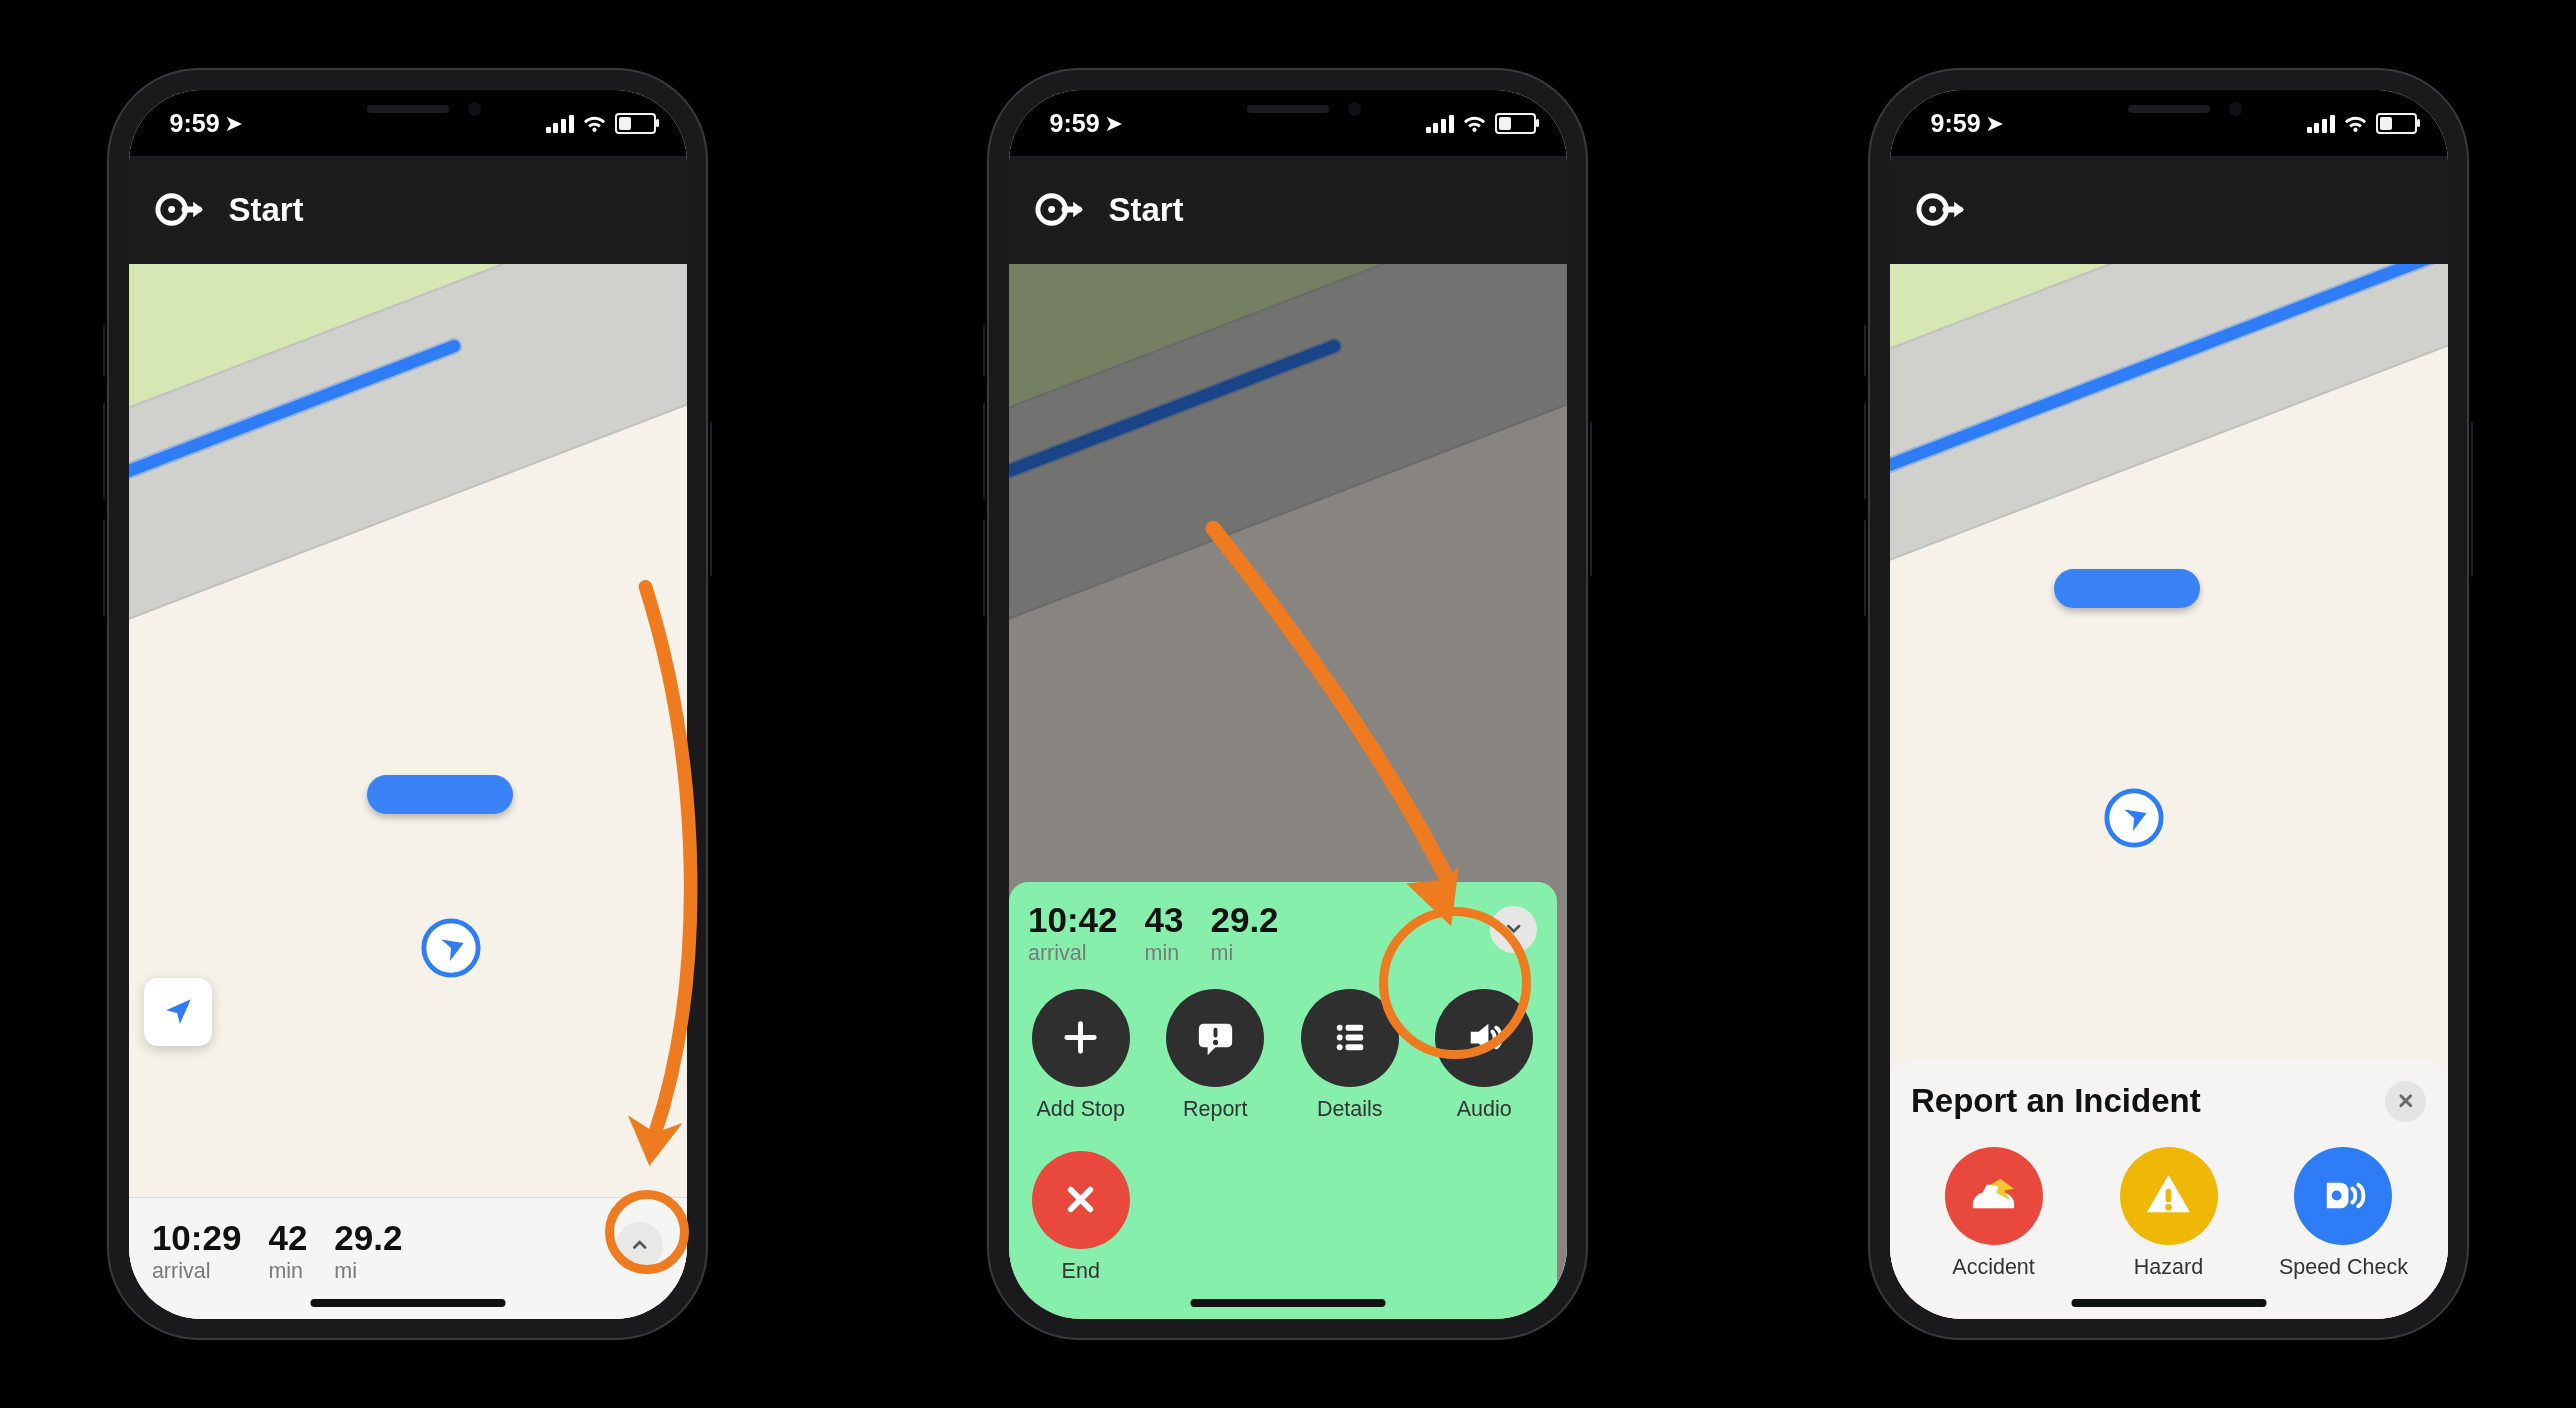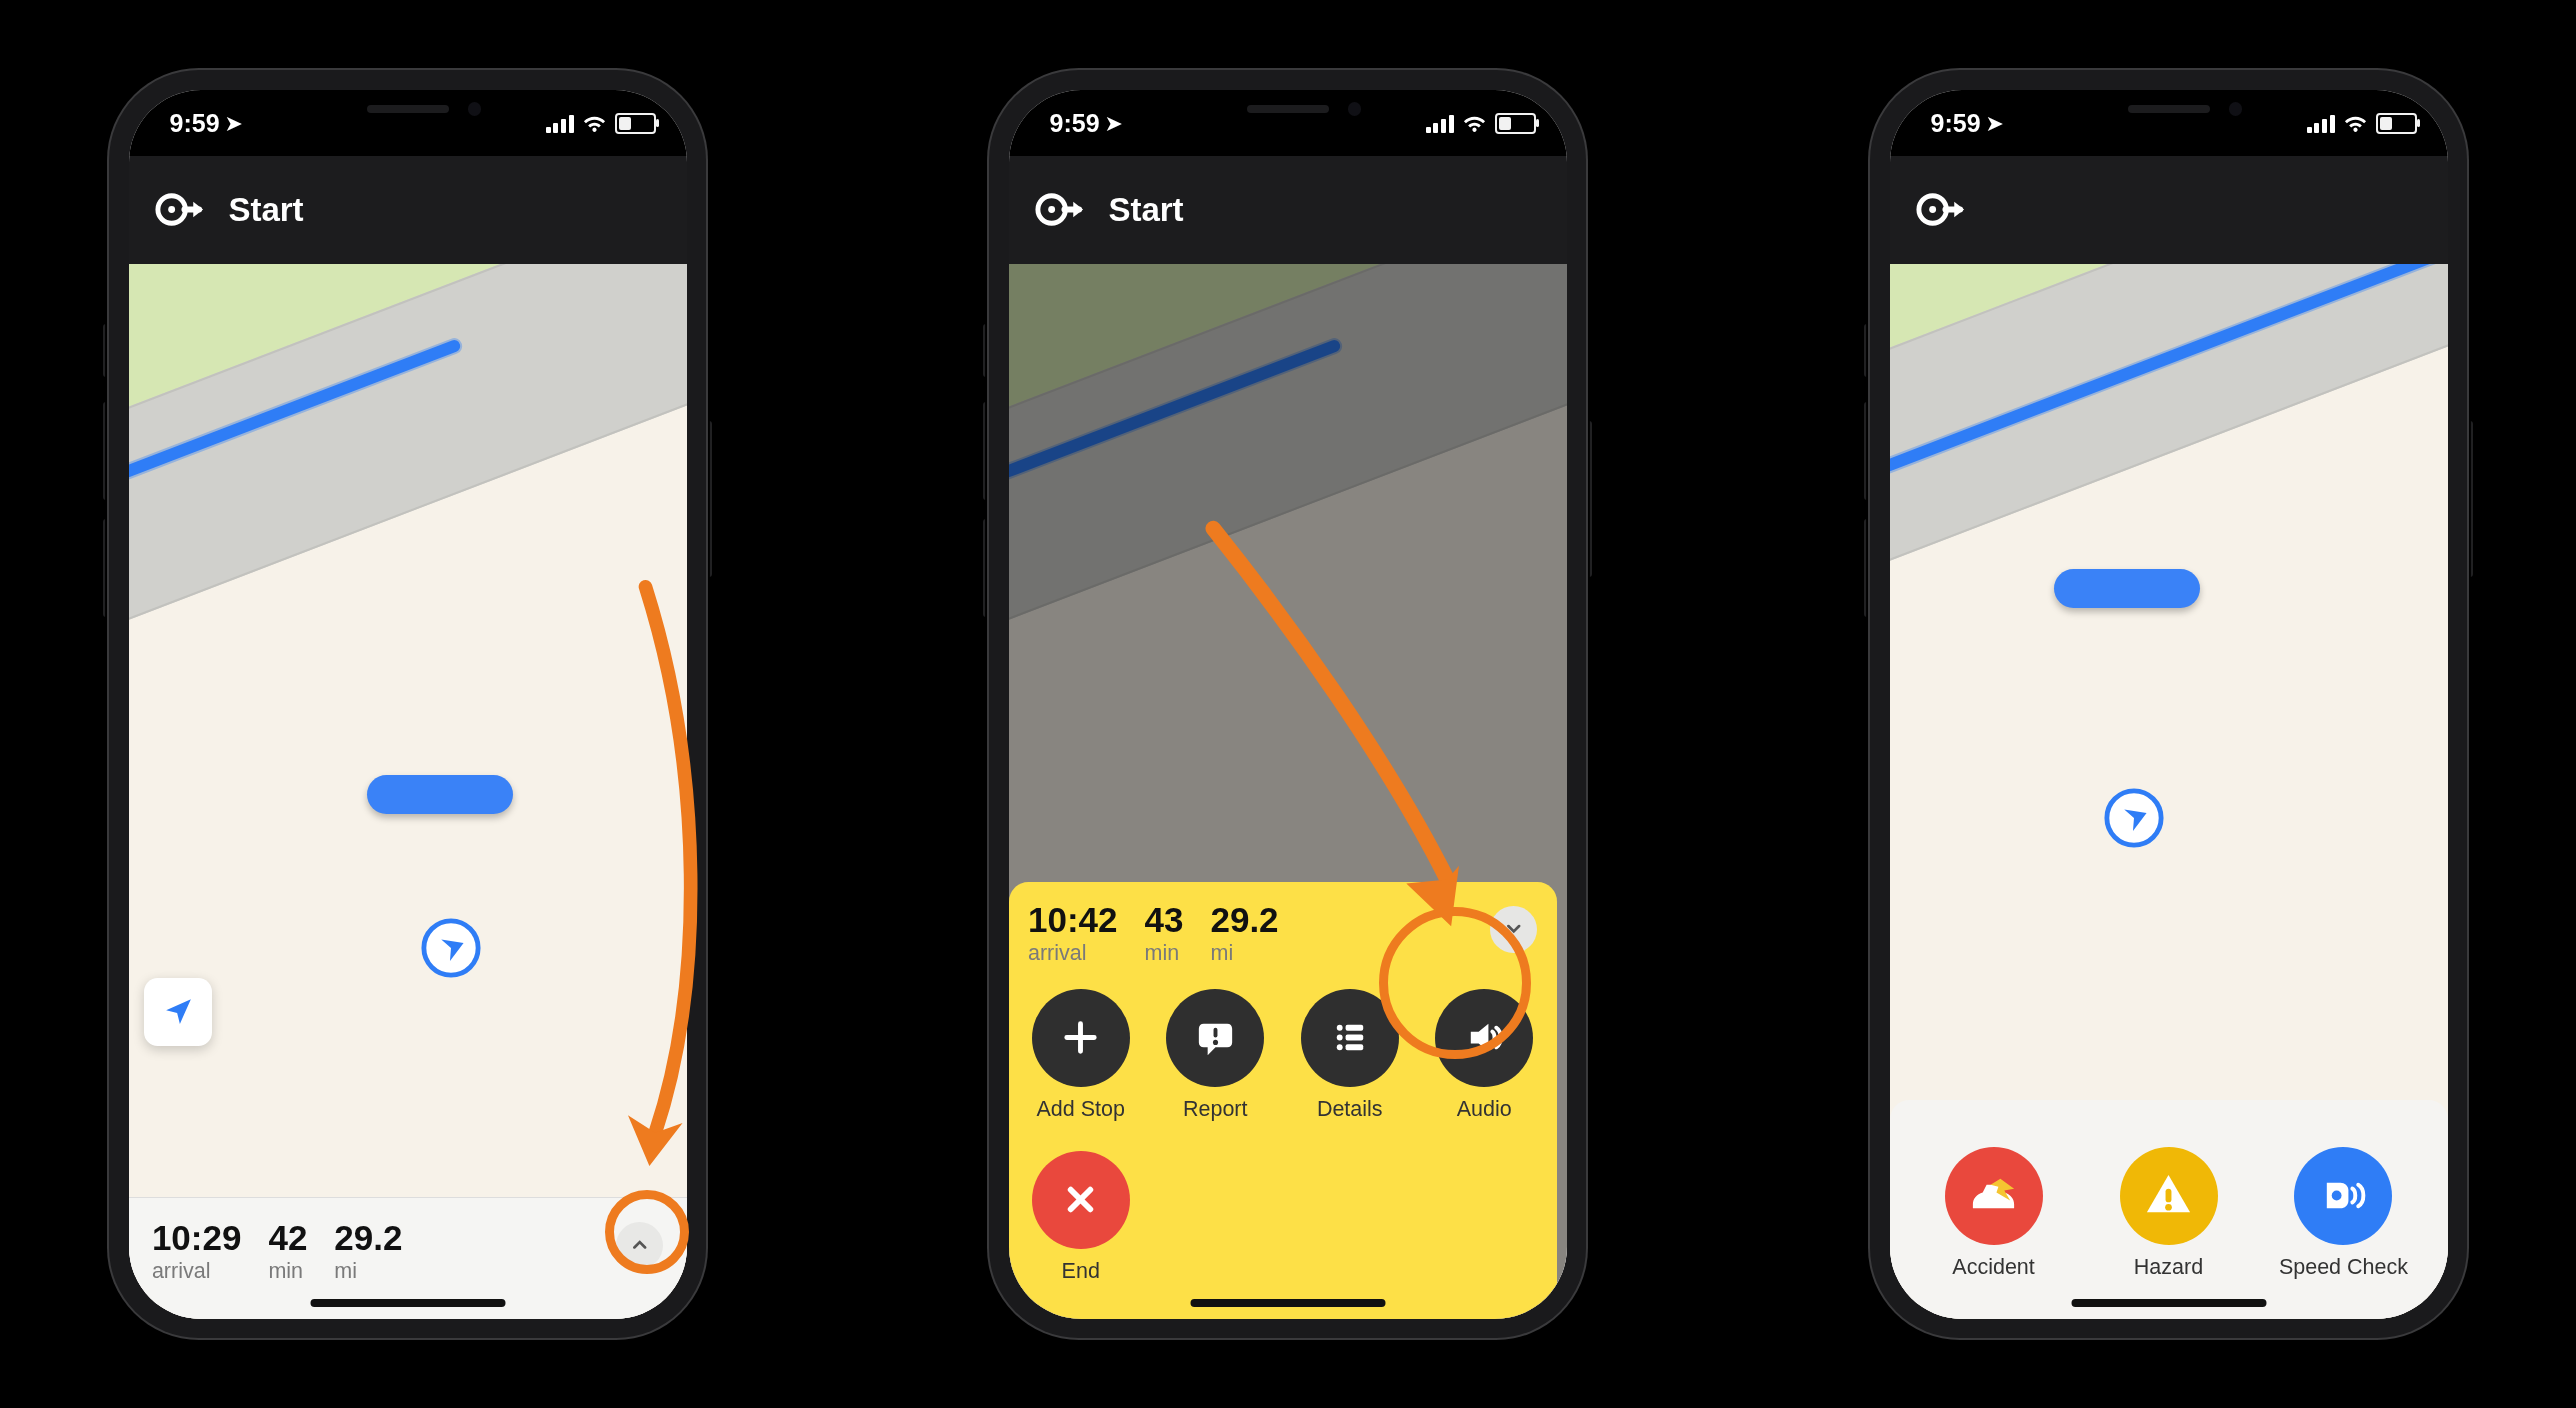--- a/index.html
+++ b/index.html
@@ -295,21 +295,21 @@
     border-radius: 50%;
     background:#e8e8e6;
     display:flex; align-items:center; justify-content:center;
   }
   .expand-btn svg { width:21.5px; height:21.5px; }
 
   
   .panel {
     position:absolute;
     left:0; right:10px; bottom:0;
-    background:#fde047;
+    background:#86efac;
     border-top-left-radius: 19.5px;
     border-top-right-radius: 19.5px;
     z-index: 45;
     padding: 19.5px 19.5px 35px 19.5px;
   }
   .panel .hdr {
     display:flex;
     align-items:flex-start;
   }
   .panel .hdr .stats { display:flex; gap:27px; flex:1; }
@@ -704,20 +704,28 @@
         <div class="route-handle" style="left:164px; top:319px;"></div>
         <span class="nav-cursor" style="left:213px; top:537px;">
           <svg viewBox="0 0 64 64">
               <circle cx="32" cy="32" r="28" fill="#fff" stroke="#2f7df6" stroke-width="5"></circle>
               <path d="M20 38 L32 18 L44 38 L32 32 Z" fill="#2f7df6" transform="rotate(68 32 32)"></path>
             </svg>
         </span>
       </div>
 
       <div class="sheet">
+        <div class="title-row">
+          <h2>Report an Incident</h2>
+          <div class="close-btn">
+            <svg width="19.5" height="19.5" viewBox="0 0 24 24">
+                <path stroke="#6c6c6c" stroke-width="3.5" stroke-linecap="round" d="M6 6l12 12M18 6L6 18"></path>
+              </svg>
+          </div>
+        </div>
         <div class="row">
           <div class="inc">
             <div class="bubble red">
               <svg viewBox="0 0 54 54">
                   <path fill="#fff" d="M6 36c0-6 4-10 10-12l4-8h14l4 8c6 2 10 6 10 12v4H6v-4z"></path>
                   <path fill="#f5c531" d="M34 10l14 10-10 2 6 10-14-8 2-6-8-2z"></path>
                 </svg>
             </div>
             <div class="lbl">Accident</div>
           </div>

